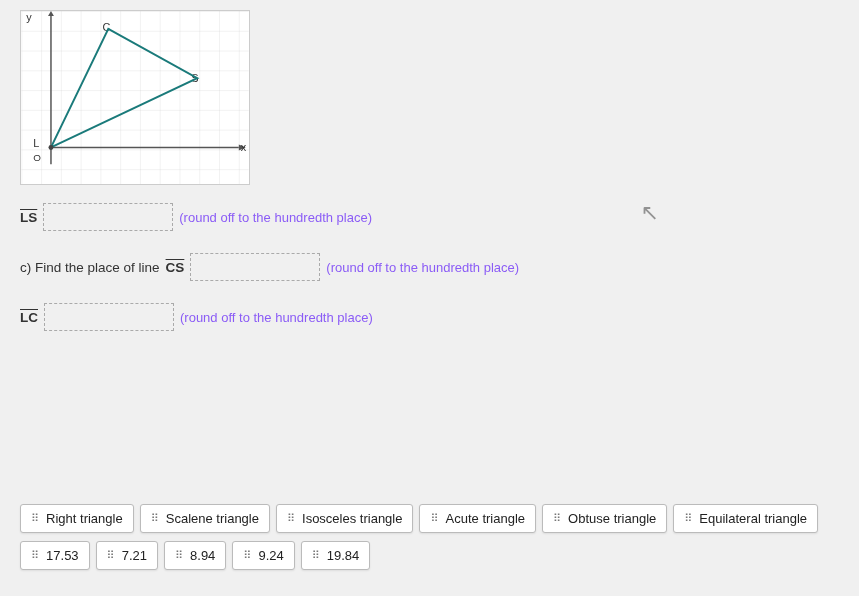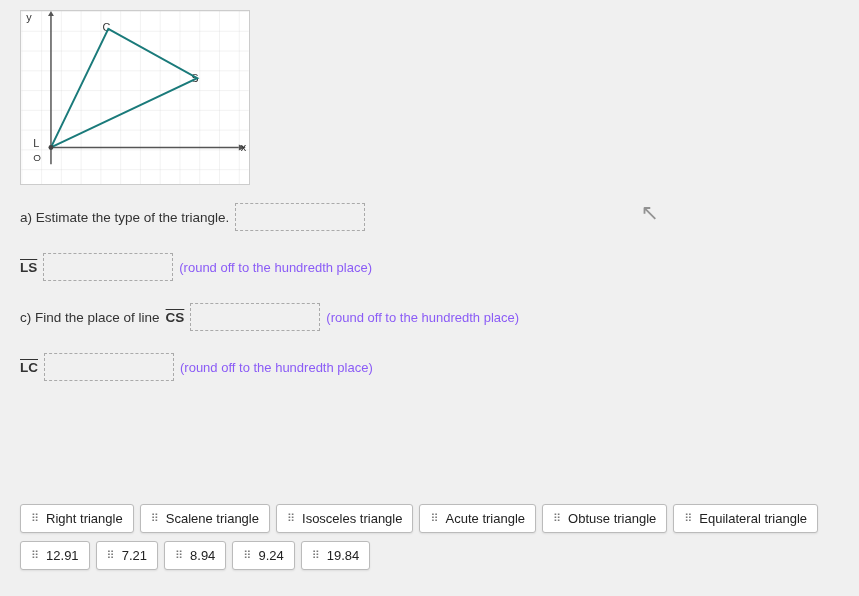--- a/index.html
+++ b/index.html
@@ -141,24 +141,20 @@
       <text x="172" y="72" font-size="11" fill="#333">S</text>
 
       <polyline points="30,138 88,18 178,68 30,138" fill="none" stroke="#1a7a7a" stroke-width="2"></polyline>
 
       <circle cx="30" cy="138" r="2.5" fill="#444"></circle>
     </svg>
   </div>
 
   <div class="questions-container">
 
-    <div class="question-row">
-      <span class="question-label">a) Estimate the type of the triangle.</span>
-      <div class="answer-box"></div>
-    </div>
 
     <div class="question-row">
       <span class="question-label overline">LS</span>
       <div class="answer-box"></div>
       <span class="round-note">(round off to the hundredth place)</span>
     </div>
 
     <div class="question-row">
       <span class="question-label">c) Find the place of line</span>
       <span class="question-label overline">CS</span>
@@ -201,21 +197,21 @@
         </div>
         <div class="tile">
           <span class="tile-dots">⠿</span>
           <span>Equilateral triangle</span>
         </div>
       </div>
 
     <div class="tiles-row" id="number-tiles-row">
         <div class="tile">
           <span class="tile-dots">⠿</span>
-          <span>12.91</span>
+          <span>17.53</span>
         </div>
         <div class="tile">
           <span class="tile-dots">⠿</span>
           <span>7.21</span>
         </div>
         <div class="tile">
           <span class="tile-dots">⠿</span>
           <span>8.94</span>
         </div>
         <div class="tile">

